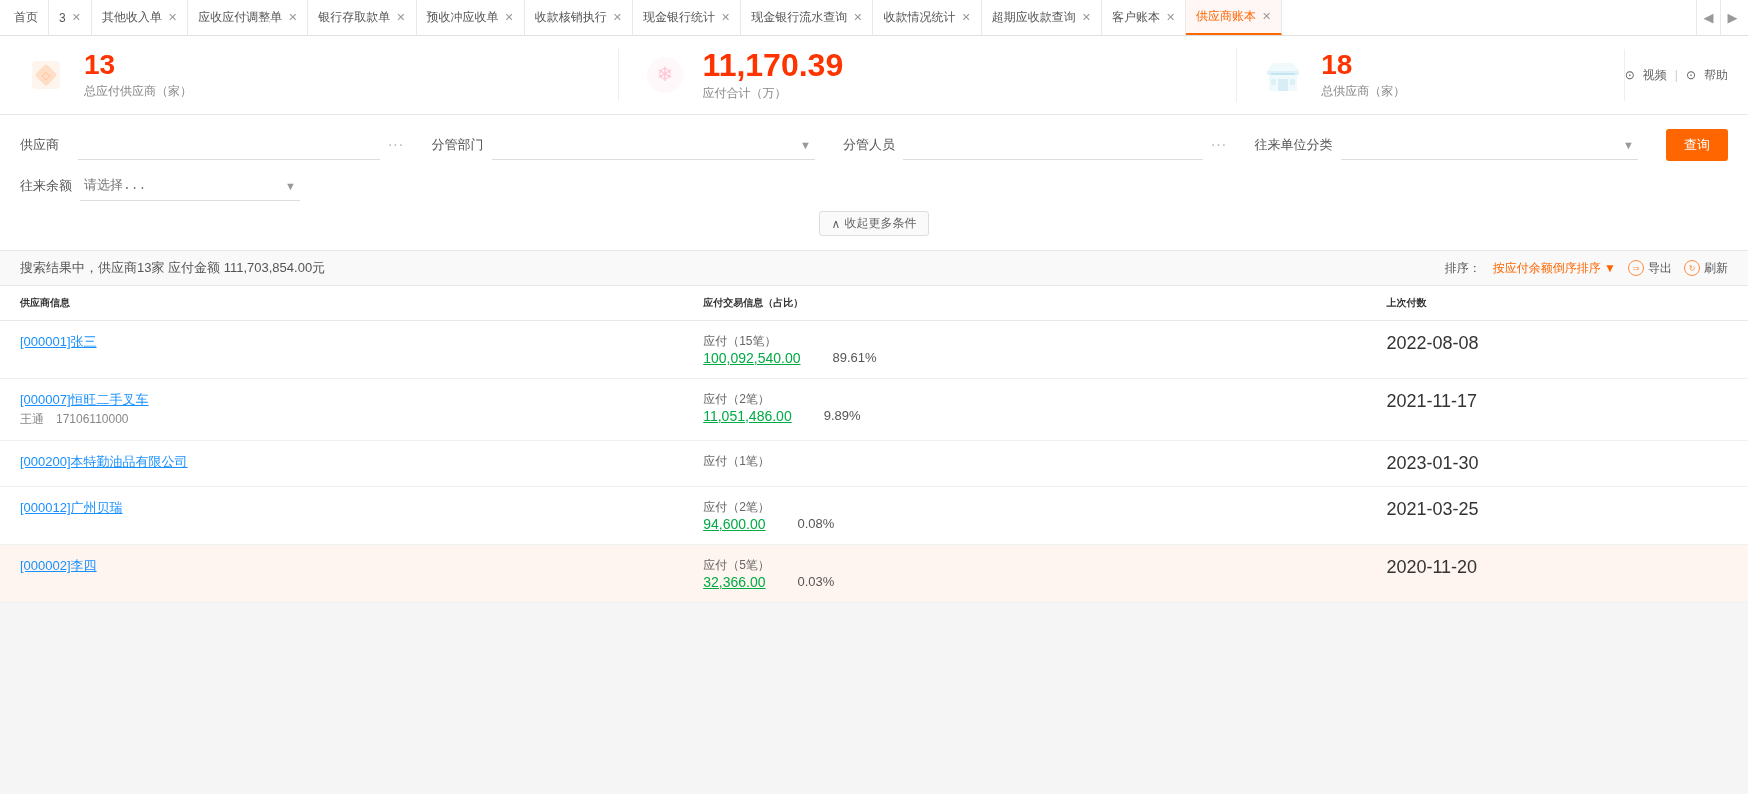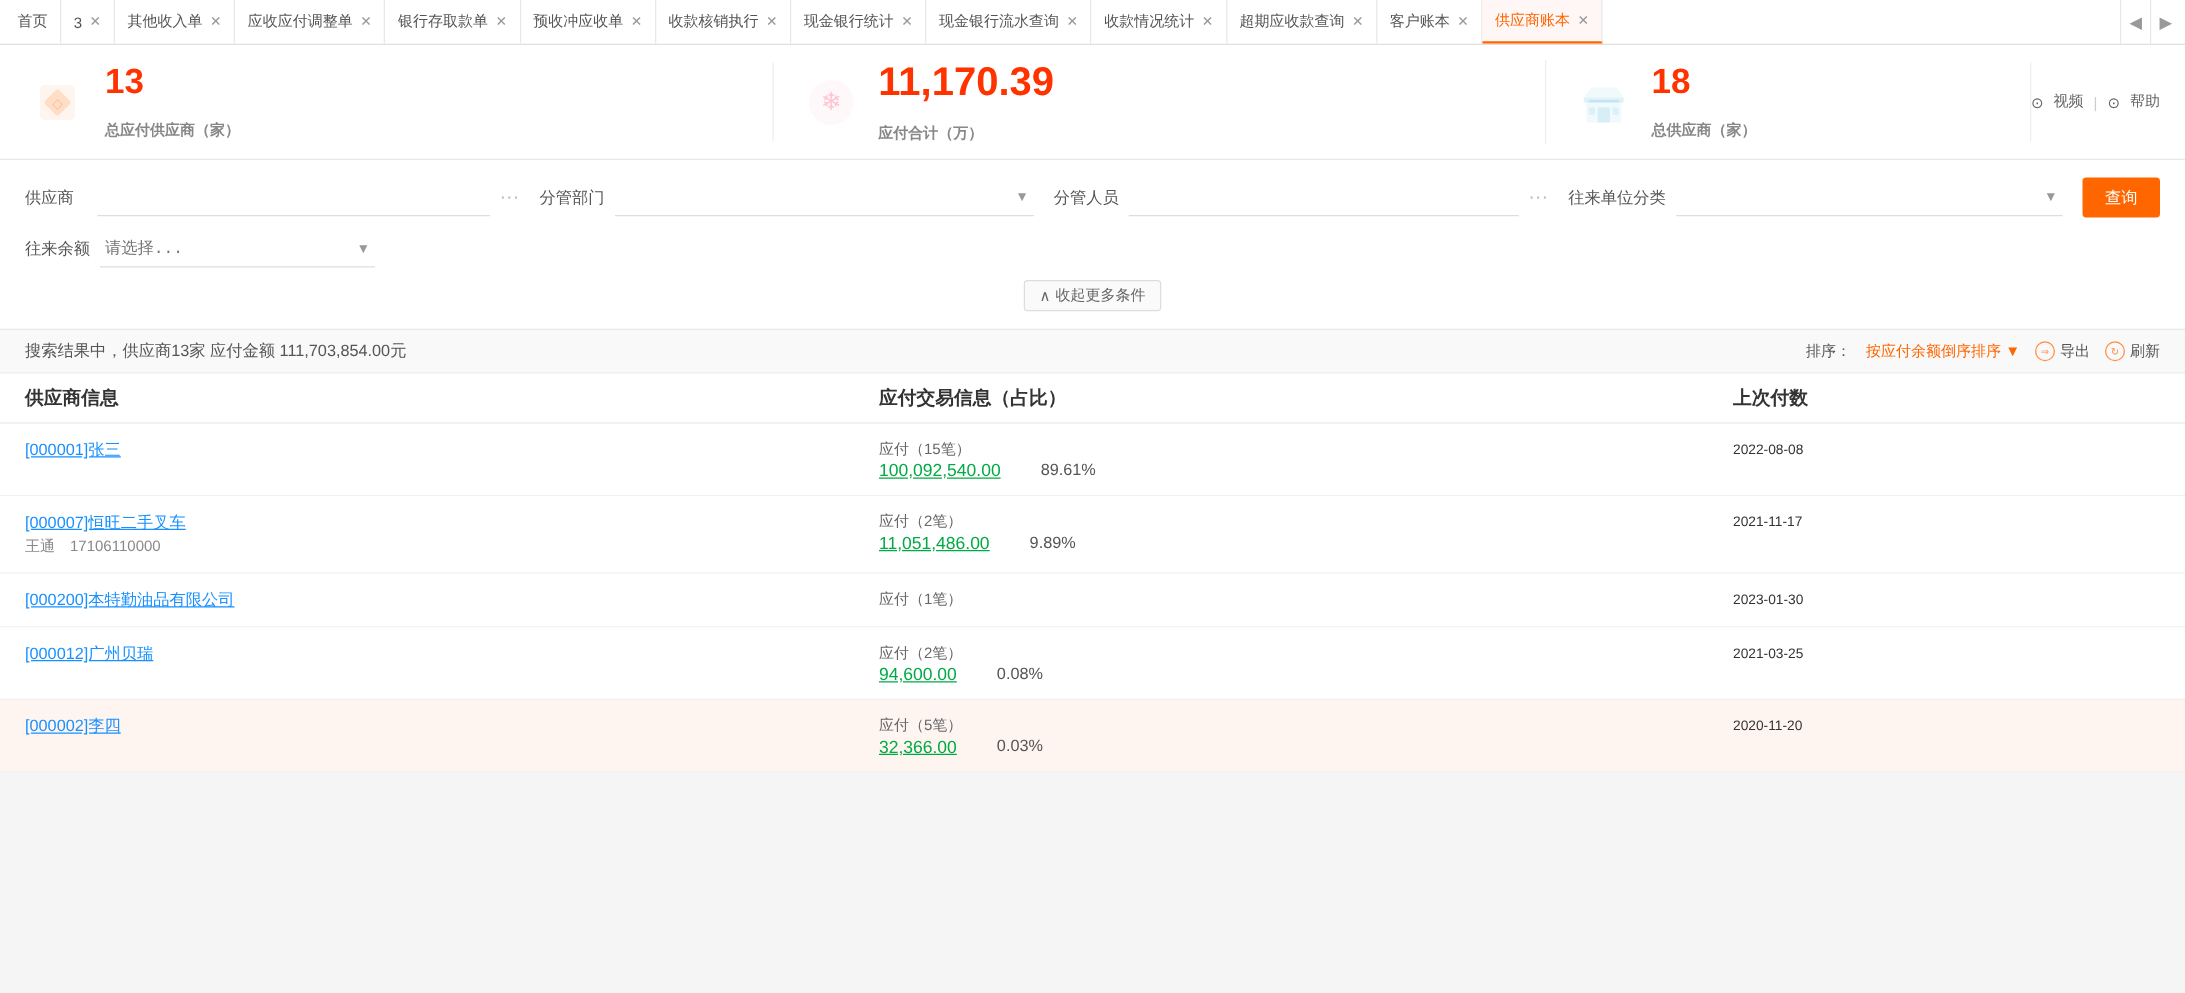--- a/index.html
+++ b/index.html
@@ -87,22 +87,21 @@
     .stat-icon.blue { color: #7ec8e3; }
     .stat-text .stat-number {
       font-size: 28px;
       font-weight: bold;
       color: #ff3300;
       line-height: 1.1;
     }
     .stat-text .stat-label {
       font-size: 12px;
       color: #888;
-      margin-top: 15px;
-      font-weight: bold;
+      margin-top: 2px;
     }
     .stat-text .stat-number.large { font-size: 32px; }
 
     
     .top-right-links {
       display: flex;
       align-items: center;
       gap: 8px;
       font-size: 12px;
       color: #666;
@@ -114,21 +113,21 @@
 
     
     .filter-area {
       background: #fff;
       padding: 14px 20px;
       border-bottom: 1px solid #e8e8e8;
     }
     .filter-row {
       display: flex;
       align-items: center;
-      gap: 16px;
+      gap: 28px;
       margin-bottom: 10px;
     }
     .filter-row:last-child { margin-bottom: 0; }
     .filter-item {
       display: flex;
       align-items: center;
       gap: 8px;
       flex: 1;
     }
     .filter-label {
@@ -245,21 +244,21 @@
     .main-content {
       background: #fff;
       margin: 0;
     }
     .table-header {
       display: grid;
       grid-template-columns: 2fr 2fr 1fr;
       padding: 10px 20px;
       border-bottom: 1px solid #e8e8e8;
       font-weight: bold;
-      font-size: 15px;
+      font-size: 10px;
       color: #333;
       background: #fff;
     }
     .table-row {
       display: grid;
       grid-template-columns: 2fr 2fr 1fr;
       padding: 12px 20px;
       border-bottom: 1px solid #f0f0f0;
       background: #fff;
       align-items: start;
@@ -281,21 +280,21 @@
     .tx-label { font-size: 12px; color: #666; }
     .tx-amount {
       color: #00aa44;
       font-size: 14px;
       text-decoration: underline;
       cursor: pointer;
     }
     .tx-percent { font-size: 13px; color: #555; margin-left: 16px; }
     .tx-row { display: flex; align-items: flex-start; gap: 16px; }
 
-    .date-text { font-size: 11px; color: #333; }
+    .date-text { font-size: 18px; color: #333; }
   </style>
 </head>
 <body>
 
 <div class="top-nav">
   <div class="nav-tab">
     <span>首页</span>
   </div>
   <div class="nav-tab">
     <span>3</span>

